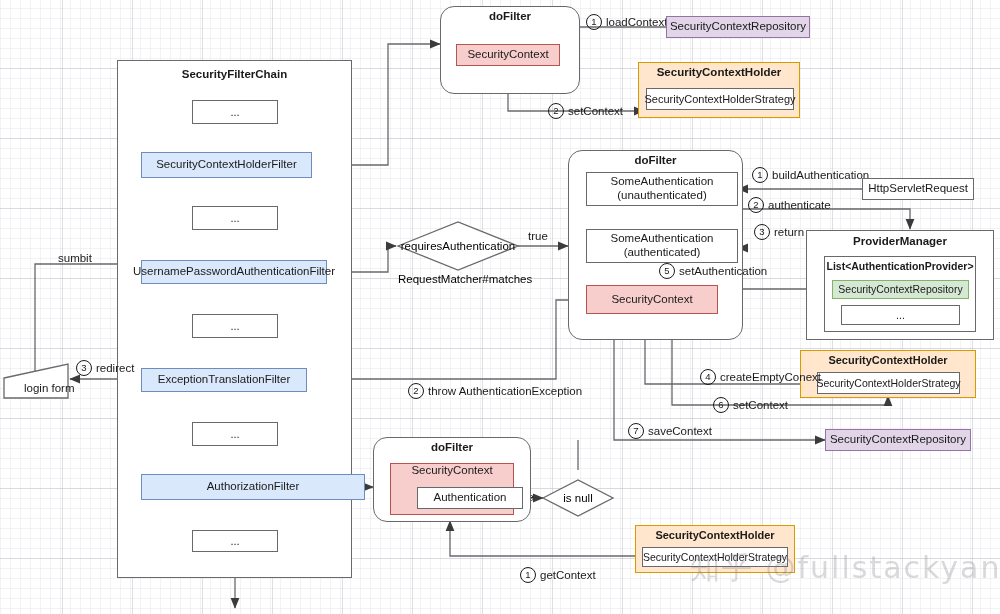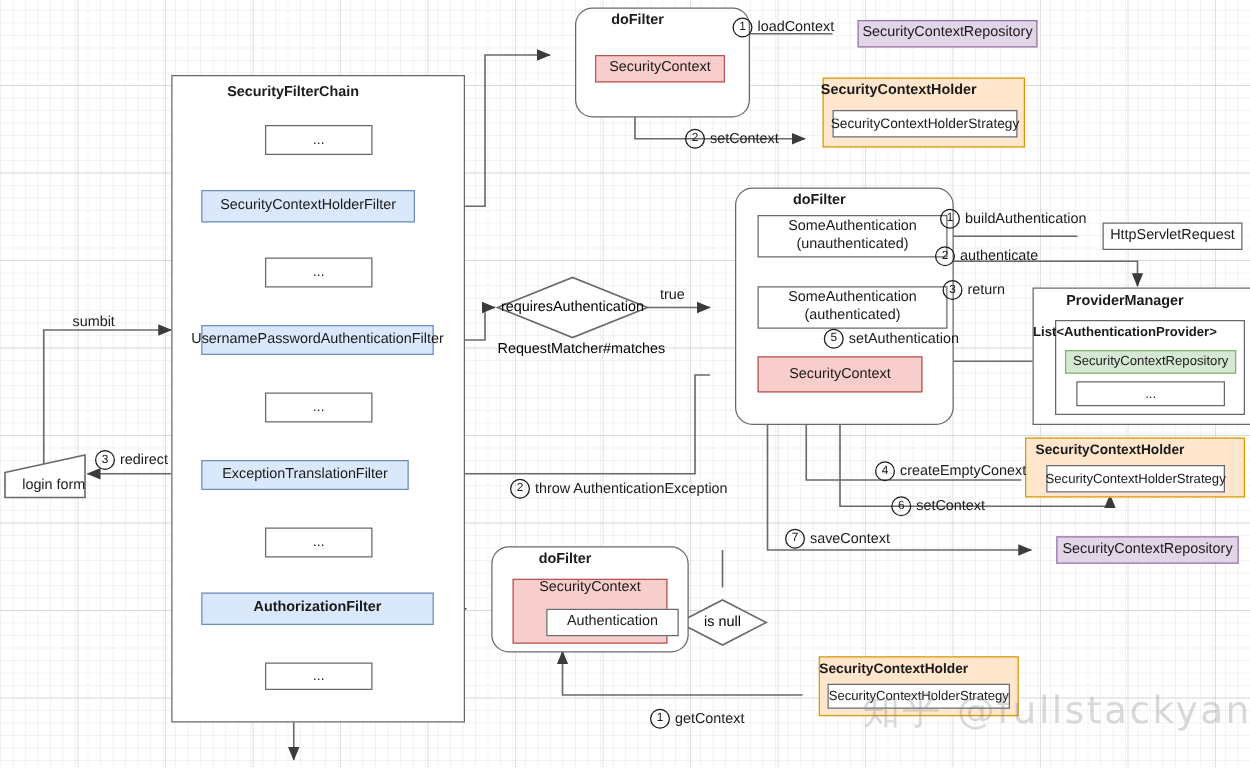--- a/index.html
+++ b/index.html
@@ -15,21 +15,21 @@
     background-image:
       linear-gradient(to right, rgba(200,200,210,0.22) 1px, transparent 1px),
       linear-gradient(to bottom, rgba(200,200,210,0.22) 1px, transparent 1px),
       linear-gradient(to right, rgba(170,170,185,0.38) 1px, transparent 1px),
       linear-gradient(to bottom, rgba(170,170,185,0.38) 1px, transparent 1px);
     background-size:10px 10px,10px 10px,70px 70px,70px 70px;
     background-position:0 -2px,0 -2px,-8px -2px,-8px -2px;
   }
   svg.layer{position:absolute;left:0;top:0;width:1000px;height:614px;overflow:visible;}
   .node{position:absolute;box-sizing:border-box;display:flex;align-items:center;
-        justify-content:center;text-align:center;color:#1a1a1a;line-height:1.18;margin-left:20px;}
+        justify-content:center;text-align:center;color:#1a1a1a;line-height:1.18;}
   .plain{background:#ffffff;border:1.3px solid #67696b;}
   .blue{background:#dae8fc;border:1.2px solid #6c8ebf;}
   .pink{background:#f8cecc;border:1.2px solid #b85450;}
   .green{background:#d5e8d4;border:1.2px solid #82b366;}
   .purple{background:#e1d5e7;border:1.2px solid #9673a6;}
   .orange{background:#ffe6cc;border:1.2px solid #d79b00;}
   .container{background:#ffffff;border:1.4px solid #67696b;}
   .rounded{border-radius:14px;}
   .ttl{position:absolute;color:#1a1a1a;white-space:nowrap;font-weight:bold;}
   .lbl{position:absolute;color:#1a1a1a;white-space:nowrap;}
@@ -108,27 +108,27 @@
   <div class="node container" style="left:117px;top:60px;width:235px;height:518px;"></div>
   <div class="ttl" style="left:117px;top:68px;width:235px;text-align:center;font-size:11.5px;">SecurityFilterChain</div>
 
   <div class="node plain" style="left:192px;top:100px;width:86px;height:24px;font-size:11px;">...</div>
   <div class="node blue" style="left:141px;top:152px;width:171px;height:26px;font-size:11.5px;">SecurityContextHolderFilter</div>
   <div class="node plain" style="left:192px;top:206px;width:86px;height:24px;font-size:11px;">...</div>
   <div class="node blue" style="left:141px;top:260px;width:186px;height:24px;font-size:11.5px;">UsernamePasswordAuthenticationFilter</div>
   <div class="node plain" style="left:192px;top:314px;width:86px;height:24px;font-size:11px;">...</div>
   <div class="node blue" style="left:141px;top:368px;width:166px;height:24px;font-size:11.5px;">ExceptionTranslationFilter</div>
   <div class="node plain" style="left:192px;top:422px;width:86px;height:24px;font-size:11px;">...</div>
-  <div class="node blue" style="left:141px;top:474px;width:186px;height:26px;font-size:11.5px;font-weight:bold;">AuthorizationFilter</div>
+  <div class="node blue" style="left:141px;top:474px;width:224px;height:26px;font-size:11.5px;">AuthorizationFilter</div>
   <div class="node plain" style="left:192px;top:530px;width:86px;height:22px;font-size:11px;">...</div>
 
   <svg class="layer">
     <path d="M4,378 L68,364 L68,398 L4,398 Z" fill="#ffffff" stroke="#67696b" stroke-width="1.3"></path>
   </svg>
-  <div class="lbl" style="left:6px;top:382px;width:74px;text-align:center;font-size:11.5px;">login form</div>
+  <div class="lbl" style="left:24px;top:382px;width:74px;text-align:left;font-size:11.5px;">login form</div>
 
   <div class="lblrow" style="left:58px;top:252px;">sumbit</div>
   <div class="lblrow" style="left:76px;top:360px;">
     <span class="num">3</span><span>redirect</span>
   </div>
 
   <svg class="layer">
     <path d="M398,246 L458,222 L518,246 L458,270 Z" fill="#ffffff" stroke="#67696b" stroke-width="1.3"></path>
     <path d="M543,498 L578,480 L613,498 L578,516 Z" fill="#ffffff" stroke="#67696b" stroke-width="1.3"></path>
   </svg>

